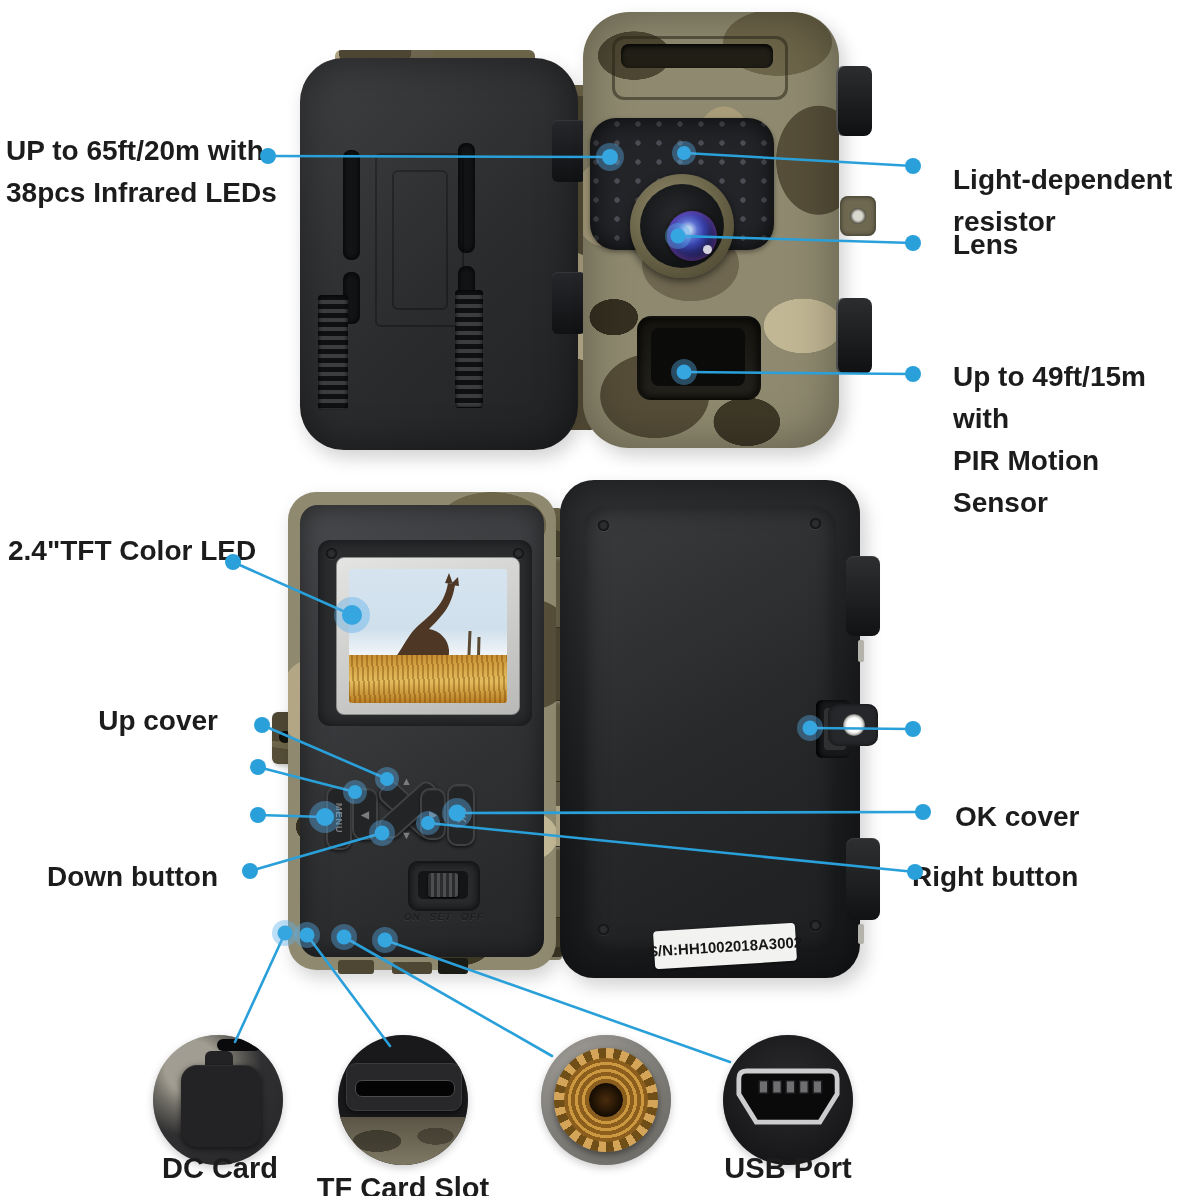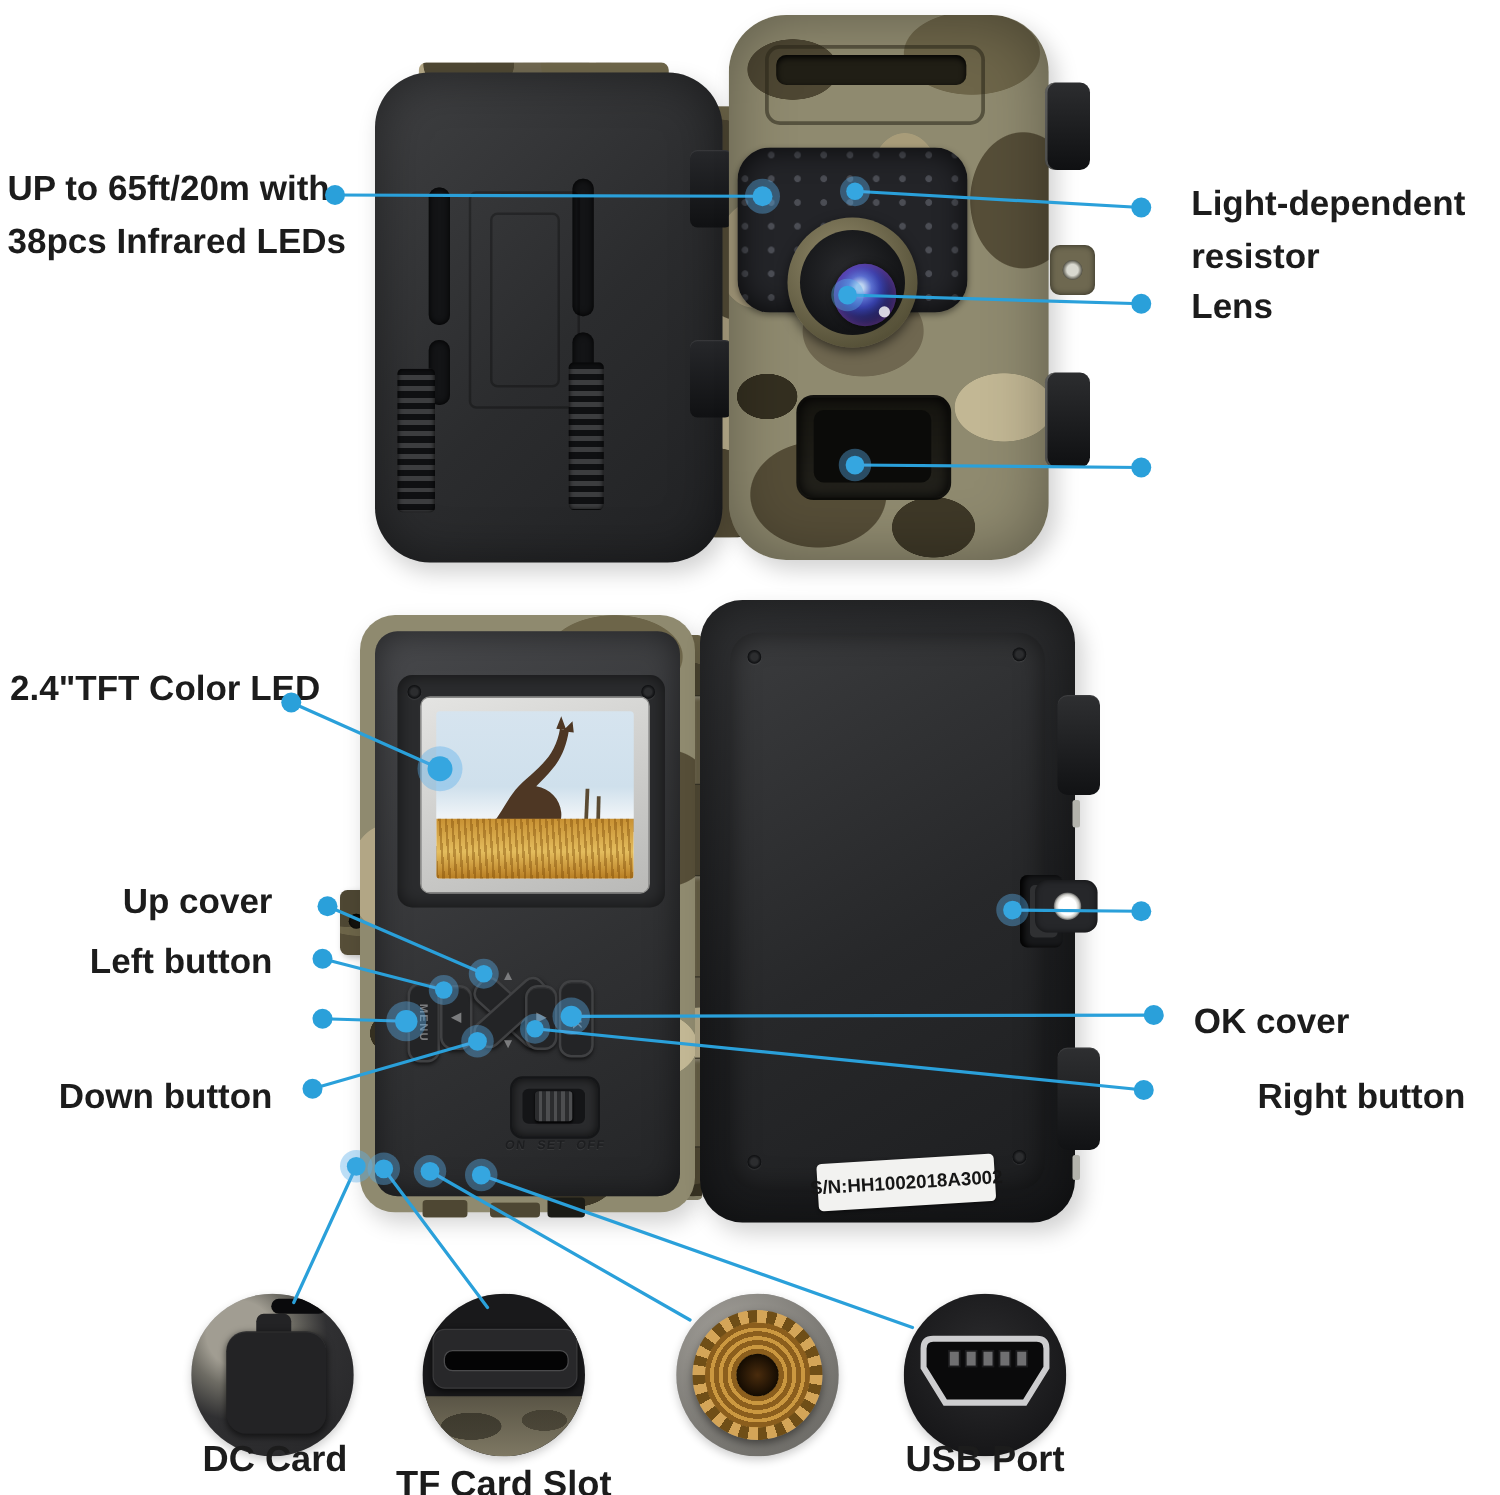--- a/index.html
+++ b/index.html
@@ -299,29 +299,30 @@
       </g>
     </svg>
   </div>
 
   <div class="port-label" style="left:140px;width:160px;">DC Card</div>
   <div class="port-label" style="left:303px;width:200px;margin-top:20px;">TF Card Slot</div>
   <div class="port-label" style="left:688px;width:200px;">USB Port</div>
 
   <div class="callout" style="left:6px;top:130px;">UP to 65ft/20m with
 38pcs Infrared LEDs</div>
-  <div class="callout" style="left:953px;top:142px;">Light-dependent
+  <div class="callout" style="left:953px;top:159px;">Light-dependent
 resistor</div>
   <div class="callout" style="left:953px;top:224px;">Lens</div>
+  <div class="callout" style="left:953px;top:356px;">Up to 49ft/15m with
+PIR Motion Sensor</div>
   <div class="callout" style="left:8px;top:530px;">2.4"TFT Color LED</div>
   <div class="callout right-align" style="right:982px;top:700px;">Up cover</div>
-  <div class="callout right-align" style="right:982px;top:748px;">Left button</div>
   <div class="callout right-align" style="right:982px;top:856px;">Down button</div>
   <div class="callout" style="left:955px;top:796px;">OK cover</div>
-  <div class="callout" style="left:1006px;top:856px;">Right button</div>
+  <div class="callout" style="left:912px;top:856px;">Right button</div>
 
   <svg class="abs" style="left:0;top:0;pointer-events:none;" width="1200" height="1196" viewBox="0 0 1200 1196">
     <g stroke="#2aa0da" stroke-width="2.6" stroke-linecap="round">
       <line x1="268" y1="156" x2="610" y2="157"></line>
       <line x1="913" y1="166" x2="684" y2="153"></line>
       <line x1="913" y1="243" x2="678" y2="236"></line>
       <line x1="913" y1="374" x2="684" y2="372"></line>
       <line x1="233" y1="562" x2="352" y2="615"></line>
       <line x1="262" y1="725" x2="387" y2="779"></line>
       <line x1="258" y1="767" x2="355" y2="792"></line>

